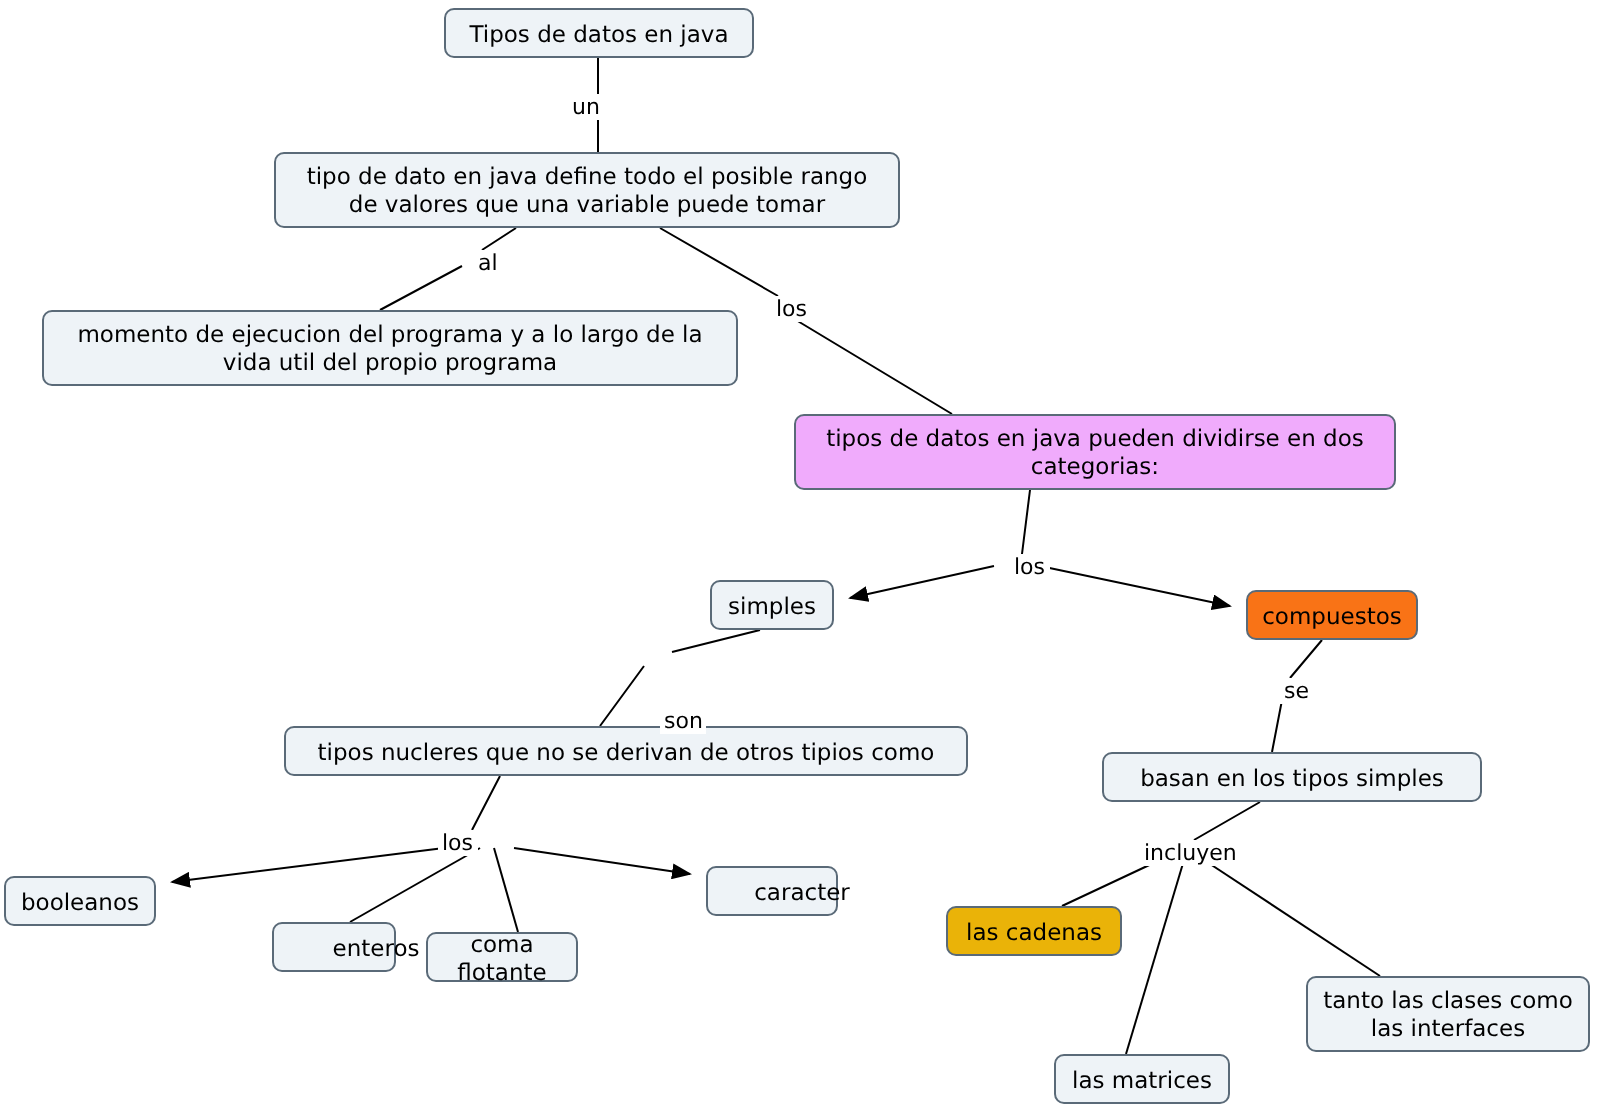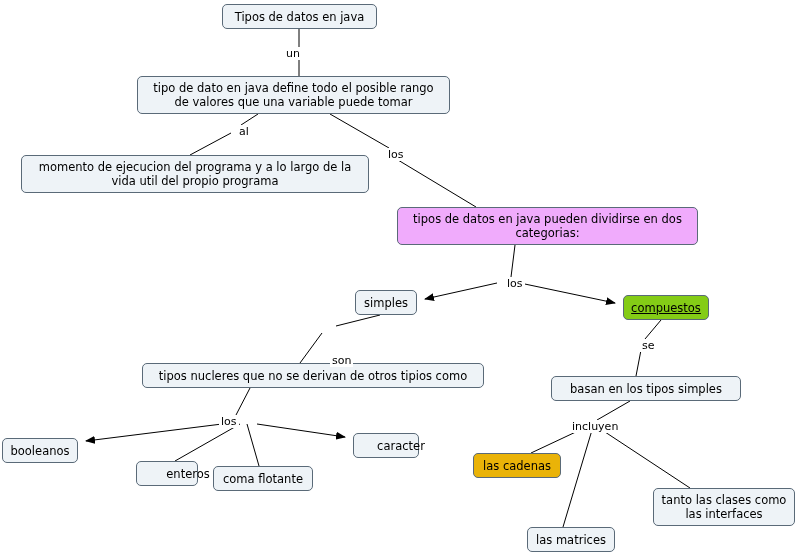--- a/index.html
+++ b/index.html
@@ -77,26 +77,26 @@
   </svg>
   <div id="nodes-layer">
       <div class="node" style="left: 222px; top: 4px; width: 155px; height: 25px; background: rgb(238, 243, 247); border-color: rgb(90, 106, 120);">Tipos de datos en java</div>
       <div class="node" style="left: 137px; top: 76px; width: 313px; height: 38px; background: rgb(238, 243, 247); border-color: rgb(90, 106, 120);">tipo de dato en java define todo el posible rango
 de valores que una variable puede tomar</div>
       <div class="node" style="left: 21px; top: 155px; width: 348px; height: 38px; background: rgb(238, 243, 247); border-color: rgb(90, 106, 120);">momento de ejecucion del programa y a lo largo de la
 vida util del propio programa</div>
       <div class="node" style="left: 365px; top: 207px; width: 301px; height: 38px; background: #f0abfc; border-color: rgb(90, 106, 120); margin-left: 32px;">tipos de datos en java pueden dividirse en dos
 categorias:</div>
       <div class="node" style="left: 355px; top: 290px; width: 62px; height: 25px; background: rgb(238, 243, 247); border-color: rgb(90, 106, 120);">simples</div>
-      <div class="node" style="left: 623px; top: 295px; width: 86px; height: 25px; background: #84cc16; border-color: rgb(90, 106, 120); text-decoration: underline;">compuestos</div>
+      <div class="node" style="left: 623px; top: 295px; width: 86px; height: 25px; background: #f97316; border-color: rgb(90, 106, 120);">compuestos</div>
       <div class="node" style="left: 142px; top: 363px; width: 342px; height: 25px; background: rgb(238, 243, 247); border-color: rgb(90, 106, 120);">tipos nucleres que no se derivan de otros tipios como</div>
       <div class="node" style="left: 551px; top: 376px; width: 190px; height: 25px; background: rgb(238, 243, 247); border-color: rgb(90, 106, 120);">basan en los tipos simples</div>
       <div class="node" style="left: 2px; top: 438px; width: 76px; height: 25px; background: rgb(238, 243, 247); border-color: rgb(90, 106, 120);">booleanos</div>
       <div class="node" style="left: 136px; top: 461px; width: 62px; height: 25px; background: rgb(238, 243, 247); border-color: rgb(90, 106, 120); padding-left: 48px;">enteros</div>
-      <div class="node" style="left: 213px; top: 466px; width: 100px; height: 25px; background: rgb(238, 243, 247); border-color: rgb(90, 106, 120);">coma flotante</div>
+      <div class="node" style="left: 213px; top: 466px; width: 76px; height: 25px; background: rgb(238, 243, 247); border-color: rgb(90, 106, 120);">coma flotante</div>
       <div class="node" style="left: 353px; top: 433px; width: 66px; height: 25px; background: rgb(238, 243, 247); border-color: rgb(90, 106, 120); padding-left: 36px;">caracter</div>
       <div class="node" style="left: 473px; top: 453px; width: 88px; height: 25px; background: #eab308; border-color: rgb(90, 106, 120);">las cadenas</div>
       <div class="node" style="left: 527px; top: 527px; width: 88px; height: 25px; background: rgb(238, 243, 247); border-color: rgb(90, 106, 120);">las matrices</div>
       <div class="node" style="left: 653px; top: 488px; width: 142px; height: 38px; background: rgb(238, 243, 247); border-color: rgb(90, 106, 120);">tanto las clases como
 las interfaces</div>
     </div>
   <div id="labels-layer">
       <div class="linklabel" style="left: 284px; top: 47px;">un</div>
       <div class="linklabel" style="left: 237px; top: 125px;">al</div>
       <div class="linklabel" style="left: 386px; top: 148px;">los</div>

